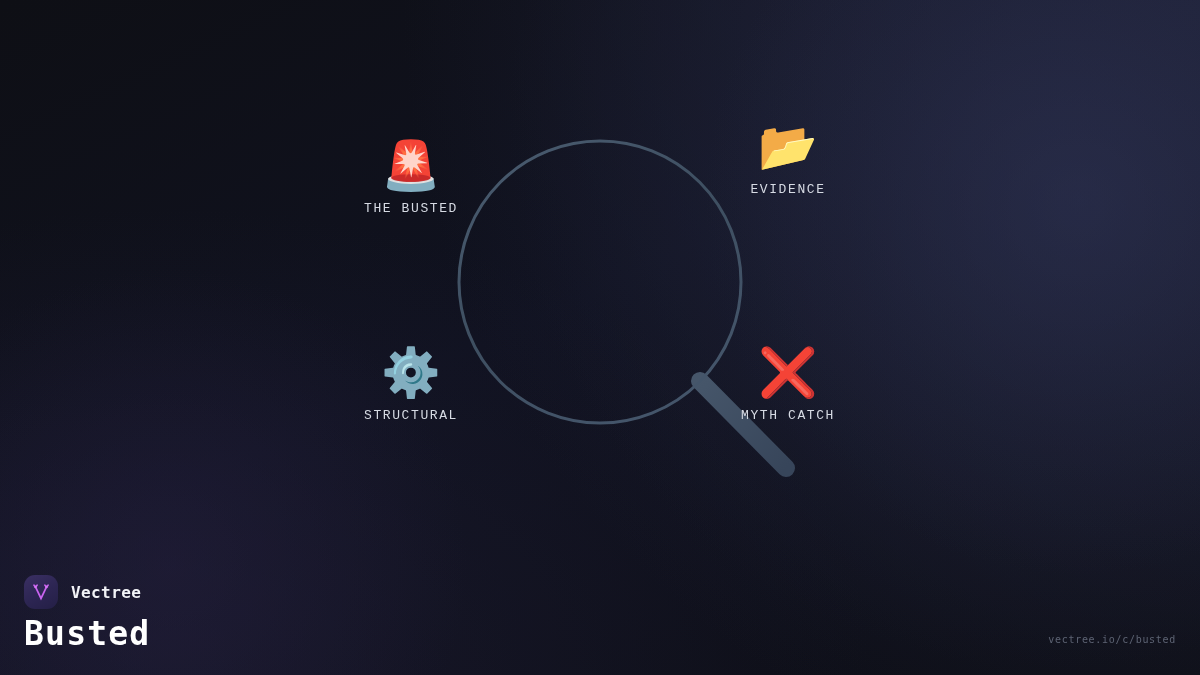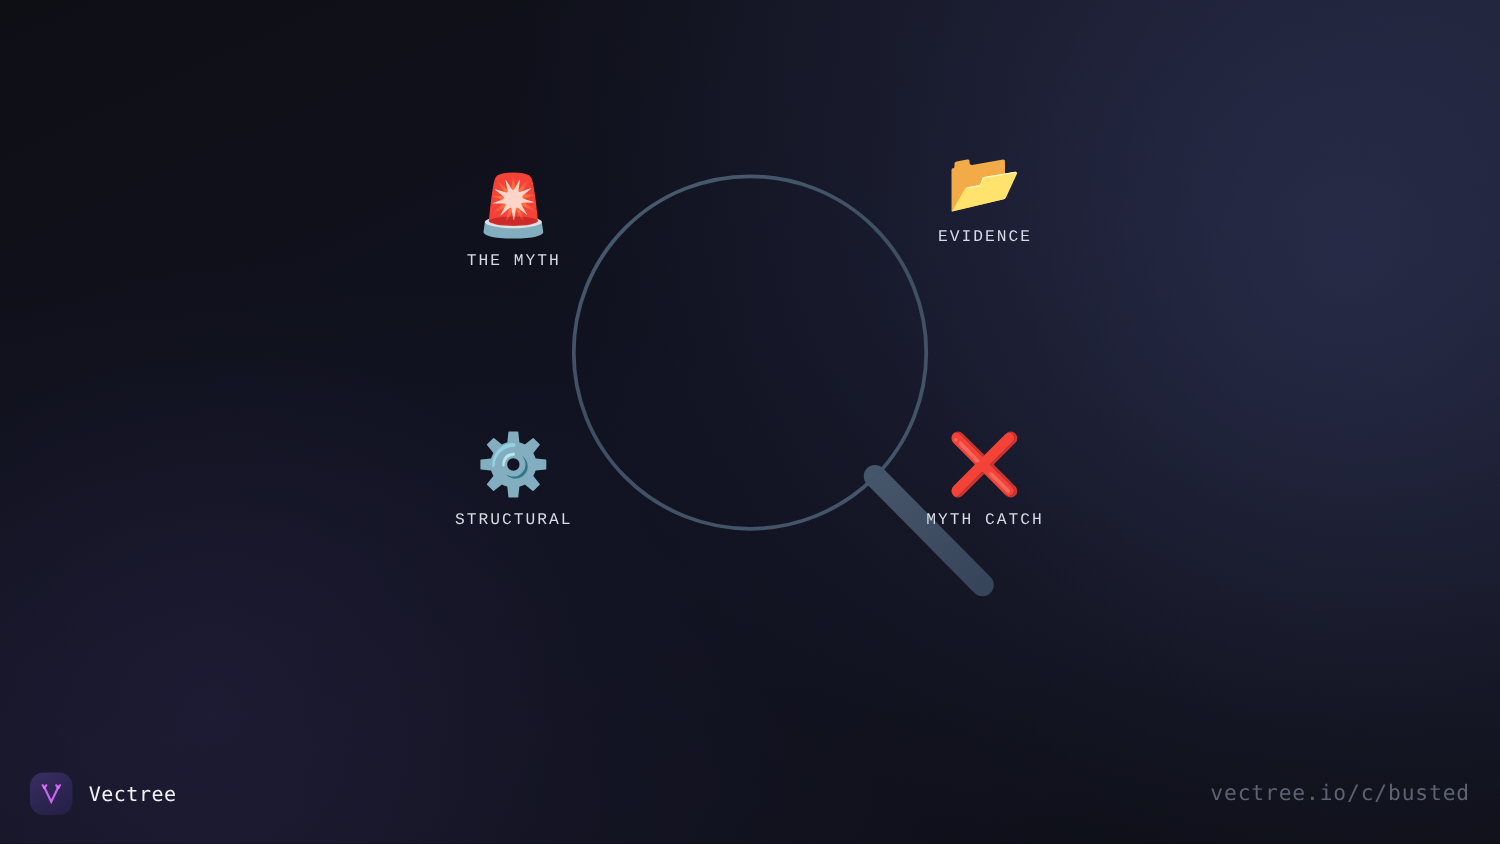--- a/index.html
+++ b/index.html
@@ -82,37 +82,37 @@
   .brand-mark {
     width:34px; height:34px;
     border-radius:11px;
     background:linear-gradient(150deg, #3a2f63 0%, #2c2552 55%, #241f46 100%);
     display:flex; align-items:center; justify-content:center;
     flex:0 0 auto;
   }
   .brand-name {
     font-family:"DejaVu Sans Mono", monospace;
     font-size:16px;
-    font-weight:normal;
+    font-weight:bold;
     color:#f2f3f7;
     letter-spacing:0.4px;
   }
   .brand-title {
     font-family:"DejaVu Sans Mono", monospace;
     font-size:33px;
     font-weight:bold;
     color:#ffffff;
     letter-spacing:1.2px;
     line-height:1.05;
   }
   .brand-url {
     position:absolute;
     right:24px; bottom:30px;
     font-family:"DejaVu Sans Mono", monospace;
-    font-size:17px;
+    font-size:10px;
     letter-spacing:0.7px;
     color:#5d6373;
   }
 </style>
 </head>
 <body>
 
 <div class="stage">
 
   <div class="sheen"></div>
@@ -131,21 +131,21 @@
       </linearGradient>
     </defs>
 
     <line x1="700" y1="381" x2="786" y2="468" stroke="url(#handleGrad)" stroke-width="18" stroke-linecap="round"></line>
 
     <circle cx="600" cy="282" r="141" fill="none" stroke="url(#ringGrad)" stroke-width="3"></circle>
   </svg>
 
   <div class="node" id="node-0">
     <div class="glyph">🚨</div>
-    <div class="node-label">THE MYTH</div>
+    <div class="node-label">THE BUSTED</div>
   </div>
 
   <div class="node" id="node-1">
     <div class="glyph">📂</div>
     <div class="node-label">EVIDENCE</div>
   </div>
 
   <div class="node" id="node-2">
     <div class="glyph">⚙️</div>
     <div class="node-label">STRUCTURAL</div>
@@ -164,17 +164,18 @@
             <path d="M6 6.5 L12 19 L18 6.5"></path>
             <path d="M4.4 4.6 L6 6.5 L7.7 4.6"></path>
             <path d="M16.3 4.6 L18 6.5 L19.7 4.6"></path>
           </g>
           <circle cx="6" cy="6.5" r="1.35" fill="#d878f5"></circle>
           <circle cx="18" cy="6.5" r="1.35" fill="#d878f5"></circle>
         </svg>
       </div>
       <div class="brand-name">Vectree</div>
     </div>
+    <div class="brand-title">Busted</div>
   </div>
 
   <div class="brand-url">vectree.io/c/busted</div>
 
 </div>
 
 </body></html>

